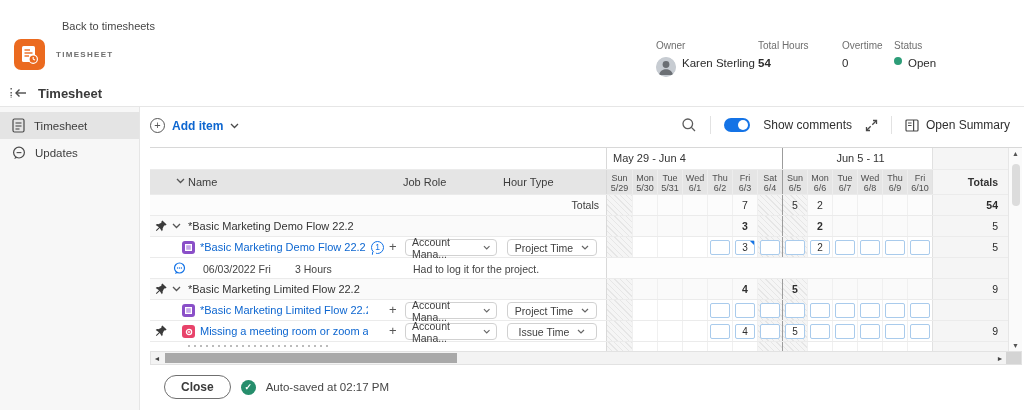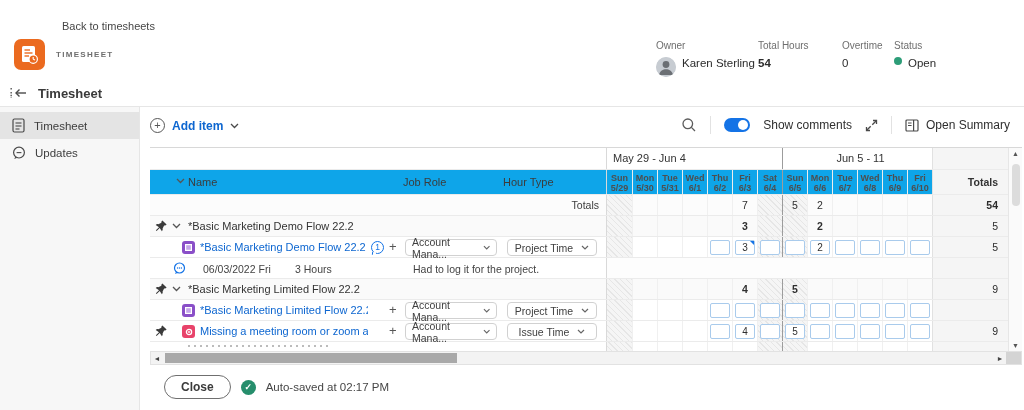--- a/index.html
+++ b/index.html
@@ -44,36 +44,36 @@
   .toolbar-right { position:absolute; right:14px; top:9px; display:flex; align-items:center; gap:13px; }
   .vsep { width:1px; height:18px; background:#e2e2e2; }
   .toggle { width:26px; height:14px; border-radius:7px; background:#1473E6; position:relative; cursor:pointer; }
   .toggle .knob { position:absolute; right:2px; top:2px; width:10px; height:10px; border-radius:50%; background:#fff; }
   .tb-label { font-size:12px; color:#2f2f2f; }
   .summary-btn { display:flex; align-items:center; gap:7px; cursor:pointer; }
 
   
   .table { position:absolute; left:10px; top:40px; width:872px; border-top:1px solid #d8d8d8; background:#fff; }
   .trow { display:flex; border-bottom:1px solid #ebebeb; height:21px; position:relative; background:#fff; }
-  .r-week { height:22px; } .r-hdr { height:25px; background:#0ea5e9; }
+  .r-week { height:22px; } .r-hdr { height:25px; background:#e5e5e5; }
   .r-totals { background:#fcfcfc; } .r-group { background:#fafafa; }
   .r-clip { height:9px; border-bottom:none; }
   .lsec { width:457px; position:relative; border-right:1px solid #d9d9d9; flex:none; }
   .gsec { width:325px; display:flex; flex:none; }
   .gsec.plain { background:#fdfdfd; }
   .dcell { width:25px; flex:none; border-left:1px solid #f0f0f0; display:flex; align-items:center; justify-content:center; font-size:10.5px; color:#2f2f2f; position:relative; }
   .dcell:first-child { border-left:none; }
   .dcell.weekend { background:repeating-linear-gradient(45deg,#f5f5f5 0 3px,#e6e6e6 3px 4px); }
   .dcell.wk2 { border-left:1px solid #9c9c9c; }
   .r-group .dcell { font-weight:700; }
   .tcell { width:76px; flex:none; background:#f5f5f5; border-left:1px solid #e1e1e1; font-size:10.5px; color:#2c2c2c; display:flex; align-items:center; justify-content:flex-end; padding-right:10px; }
   .tcell.th { font-weight:700; font-size:10.5px; color:#333; }
   .wlabel { font-size:11px; color:#333; padding:4px 0 0 6px; flex:none; }
   .wlabel.wk2 { border-left:1px solid #9c9c9c;text-align:center; }
-  .dhead { width:25px; flex:none; text-align:center; font-size:9px; line-height:10px; color:#4e4e4e; padding-top:3px; border-left:1px solid #ededed;font-weight:bold; }
+  .dhead { width:25px; flex:none; text-align:center; font-size:9px; line-height:10px; color:#4e4e4e; padding-top:3px; border-left:1px solid #ededed; }
   .dhead:first-child { border-left:none; }
   .dhead.wk2 { border-left:1px solid #9c9c9c; }
 
   .h-chev { position:absolute; left:26px; top:8px; }
   .h-name { position:absolute; left:38px; top:6px; font-size:11px; color:#3c3c3c; }
   .h-role { position:absolute; left:253px; top:6px; font-size:11px; color:#3c3c3c; }
   .h-hour { position:absolute; left:353px; top:6px; font-size:11px; color:#3c3c3c; }
   .totals-lbl { position:absolute; right:7px; top:4px; font-size:10.5px; color:#3c3c3c; }
 
   .pin { position:absolute; left:5px; top:4px; }

